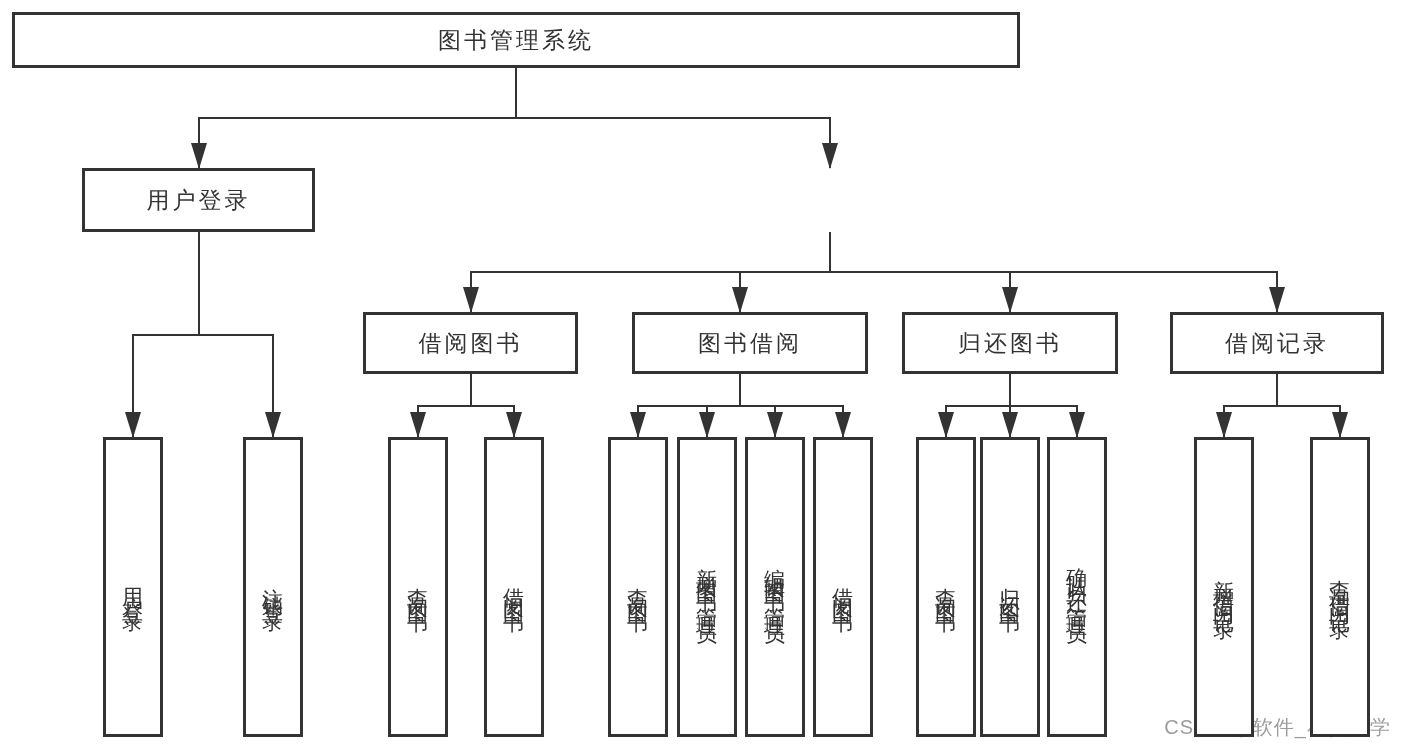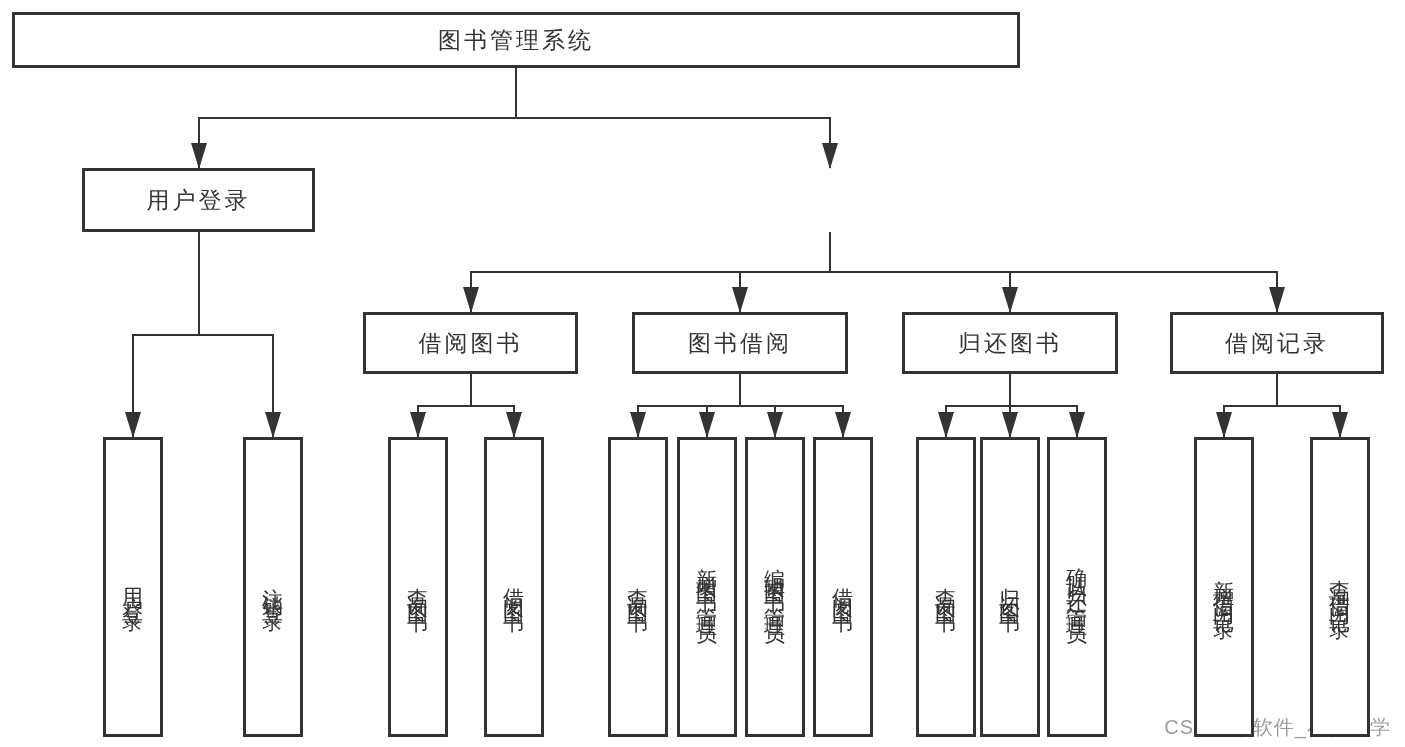--- a/index.html
+++ b/index.html
@@ -110,21 +110,21 @@
     <div class="arrow" style="left: 1069px; top: 412px;"></div>
     <div class="line" style="left: 1276px; top: 374px; width: 2px; height: 32px;"></div>
     <div class="line" style="left: 1223px; top: 405px; width: 118px; height: 2px;"></div>
     <div class="line" style="left: 1223px; top: 406px; width: 2px; height: 31px;"></div>
     <div class="arrow" style="left: 1216px; top: 412px;"></div>
     <div class="line" style="left: 1339px; top: 406px; width: 2px; height: 31px;"></div>
     <div class="arrow" style="left: 1332px; top: 412px;"></div>
     <div class="node h" style="left: 12px; top: 12px; width: 1008px; height: 56px;">图书管理系统</div>
     <div class="node h" style="left: 82px; top: 168px; width: 233px; height: 64px;">用户登录</div>
     <div class="node h" style="left: 363px; top: 312px; width: 215px; height: 62px;">借阅图书</div>
-    <div class="node h" style="left: 632px; top: 312px; width: 216px; height: 62px;">图书借阅</div>
+    <div class="node h" style="left: 632px; top: 312px; width: 236px; height: 62px;">图书借阅</div>
     <div class="node h" style="left: 902px; top: 312px; width: 216px; height: 62px;">归还图书</div>
     <div class="node h" style="left: 1170px; top: 312px; width: 214px; height: 62px;">借阅记录</div>
     <div class="node v" style="left: 103px; top: 437px; width: 60px; height: 300px;">用户登录</div>
     <div class="node v" style="left: 243px; top: 437px; width: 60px; height: 300px;">注销登录</div>
     <div class="node v" style="left: 388px; top: 437px; width: 60px; height: 300px;">查询图书</div>
     <div class="node v" style="left: 484px; top: 437px; width: 60px; height: 300px;">借阅图书</div>
     <div class="node v" style="left: 608px; top: 437px; width: 60px; height: 300px;">查询图书</div>
     <div class="node v" style="left: 677px; top: 437px; width: 60px; height: 300px;">新增图书（管理员）</div>
     <div class="node v" style="left: 745px; top: 437px; width: 60px; height: 300px;">编辑图书（管理员）</div>
     <div class="node v" style="left: 813px; top: 437px; width: 60px; height: 300px;">借阅图书</div>

